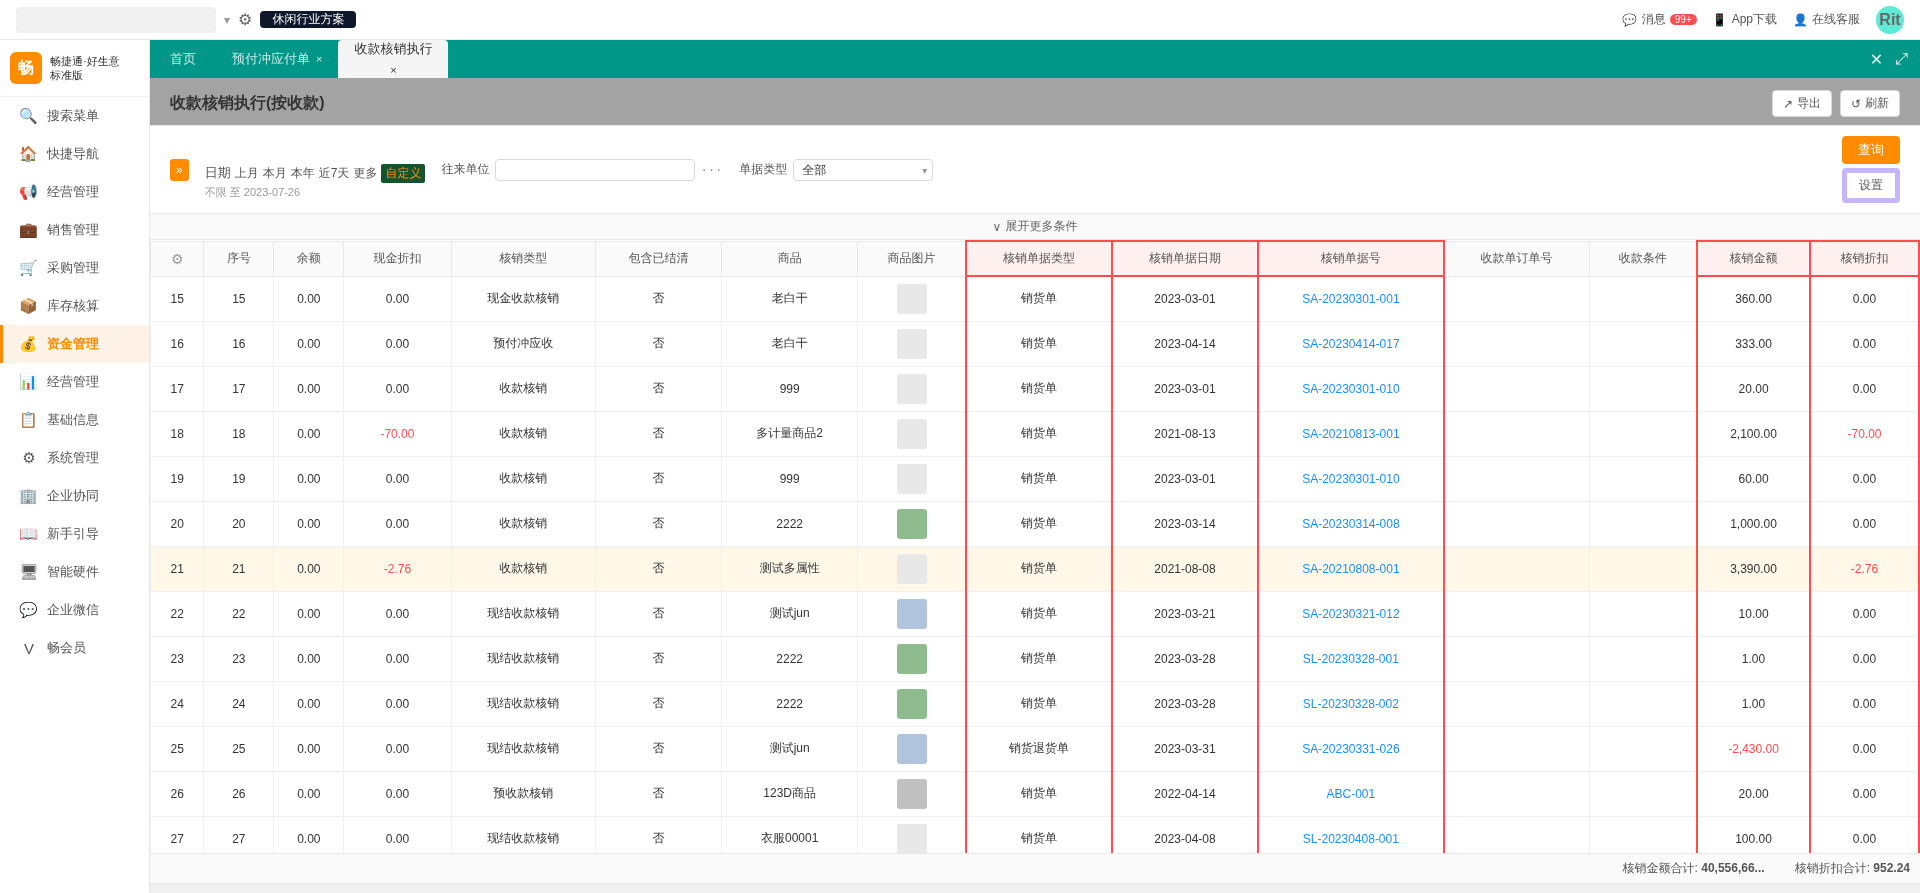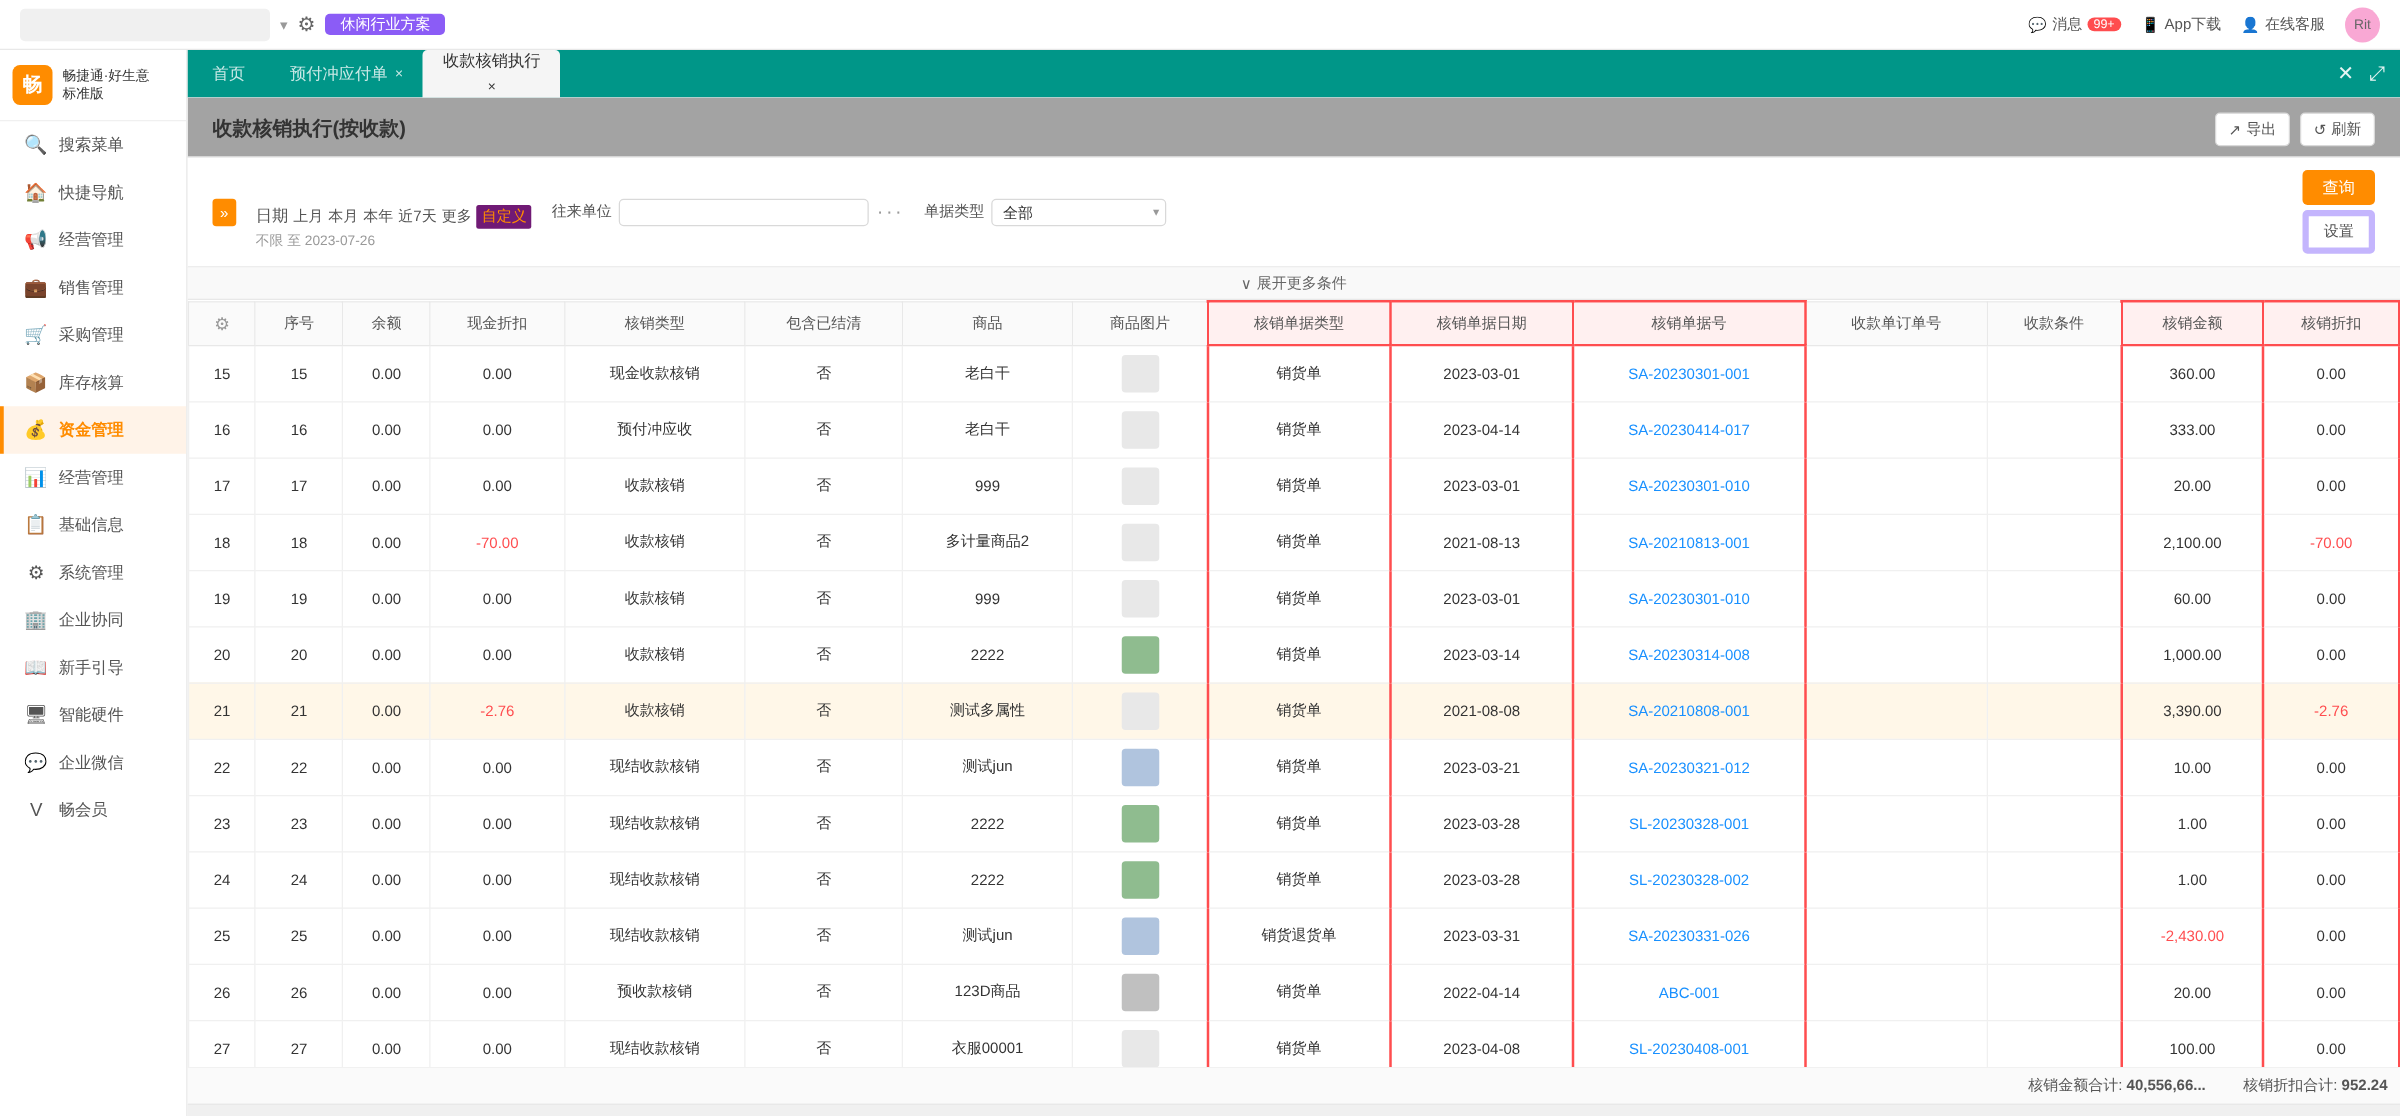--- a/index.html
+++ b/index.html
@@ -11,25 +11,25 @@
       background: #fff;
       display: flex;
       align-items: center;
       padding: 0 16px;
       border-bottom: 1px solid #e8e8e8;
       gap: 10px;
     }
     .top-bar-left { display: flex; align-items: center; gap: 8px; flex: 1; }
     .top-bar-search-area { background: #f0f0f0; border-radius: 4px; padding: 3px 10px; color: #999; font-size: 12px; min-width: 180px; }
     .top-bar-gear { color: #666; font-size: 16px; cursor: pointer; }
-    .btn-industry { background: #8b5cf6; color: #fff; border: none; border-radius: 4px; padding: 0 12px; font-size: 12px; cursor: pointer; }
+    .btn-industry { background: #0f172a; color: #fff; border: none; border-radius: 4px; padding: 0 12px; font-size: 12px; cursor: pointer; }
     .top-bar-right { display: flex; align-items: center; gap: 16px; }
     .top-bar-icon-item { display: flex; align-items: center; gap: 4px; color: #555; font-size: 12px; cursor: pointer; }
     .badge-red { background: #ff4d4f; color: #fff; border-radius: 10px; padding: 0 5px; font-size: 10px; }
-    .user-avatar { width: 28px; height: 28px; border-radius: 50%; background: #f9a8d4; display: flex; align-items: center; justify-content: center; font-size: 11px; color: #666; }
+    .user-avatar { width: 28px; height: 28px; border-radius: 50%; background: #5eead4; display: flex; align-items: center; justify-content: center; font-size: 16px; color: #666; font-weight: bold; }
 
     
     .layout { display: flex; height: calc(100vh - 40px); }
 
     
     .sidebar {
       width: 150px;
       background: #fff;
       border-right: 1px solid #e8e8e8;
       display: flex;
@@ -129,21 +129,21 @@
       border-radius: 3px;
       padding: 4px 6px;
       cursor: pointer;
       font-size: 12px;
     }
     .filter-item { display: flex; align-items: center; gap: 6px; font-size: 12px; color: #666; }
     .filter-label { color: #555; white-space: nowrap; }
     .filter-date-group { display: flex; flex-direction: column; gap: 2px; margin-top: 24px; }
     .filter-date-row { display: flex; align-items: center; gap: 4px; }
     .filter-link { color: #555; cursor: pointer; font-size: 12px; }
-    .filter-link.active { color: #ff8c00; background: #701a75; padding: 1px 4px; border-radius: 2px; }
+    .filter-link.active { color: #ff8c00; background: #14532d; padding: 1px 4px; border-radius: 2px; }
     .filter-date-limit { color: #999; font-size: 11px; }
     .filter-input {
       border: 1px solid #d9d9d9;
       border-radius: 4px;
       padding: 3px 8px;
       font-size: 12px;
       color: #333;
       min-width: 160px;
       outline: none;
     }

